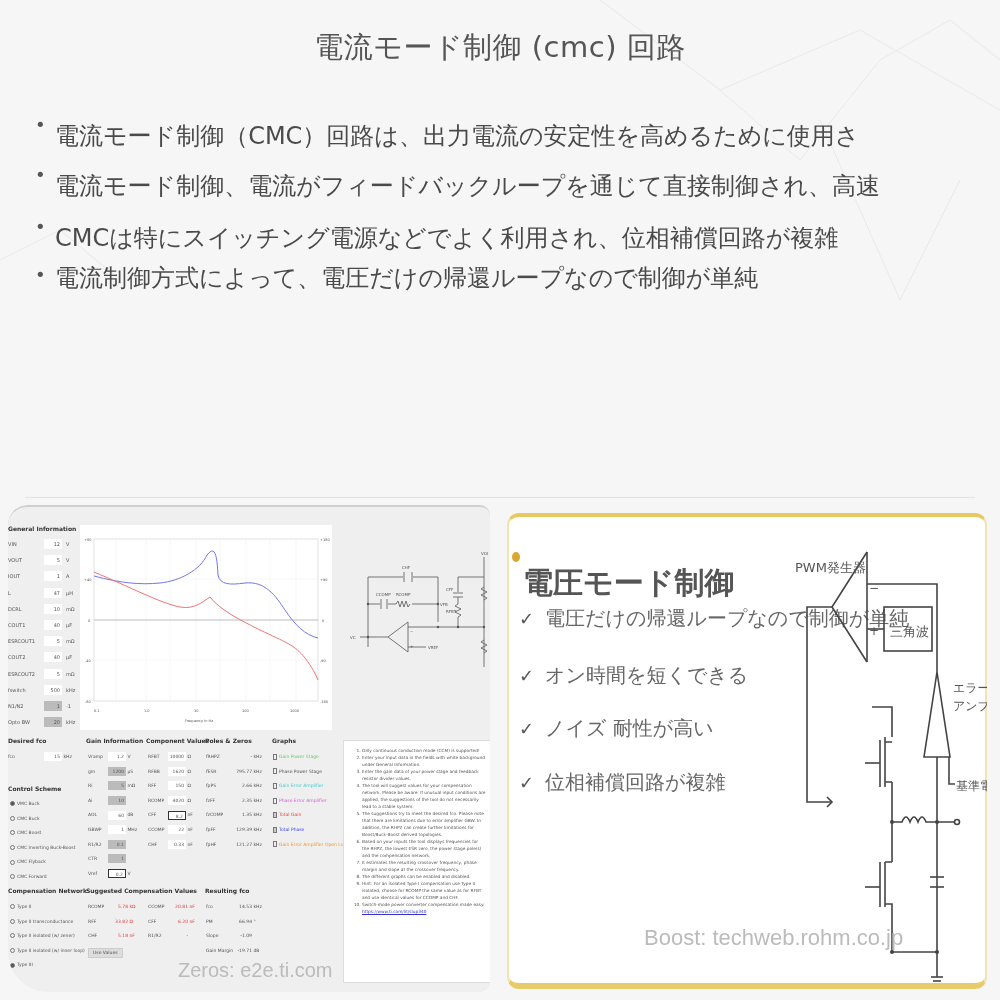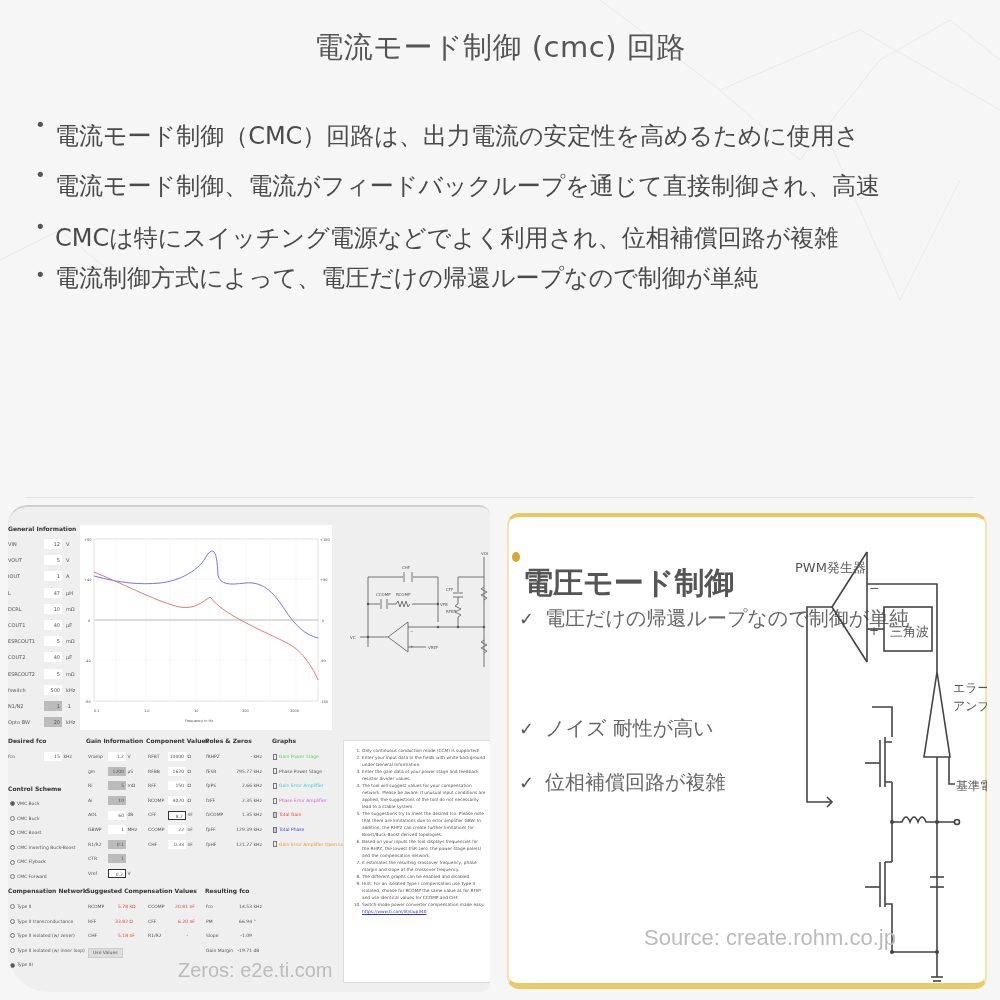--- a/index.html
+++ b/index.html
@@ -351,20 +351,21 @@
     <div style="padding-left:8px;"><a>https://www.ti.com/lit/slup340</a></div>
   </div>
 
   <div class="src-left">Zeros: e2e.ti.com</div>
 </div>
 
 <div class="right-card">
   <div class="vm-dot"></div>
   <div class="vm-title">電圧モード制御</div>
   <div class="vm-item" style="top:88px;"><span class="chk">✓</span><span>電圧だけの帰還ループなので制御が単純</span></div>
+  <div class="vm-item" style="top:145px;"><span class="chk">✓</span><span>オン時間を短くできる</span></div>
   <div class="vm-item" style="top:198px;"><span class="chk">✓</span><span>ノイズ 耐性が高い</span></div>
   <div class="vm-item" style="top:252px;"><span class="chk">✓</span><span>位相補償回路が複雑</span></div>
 
   <svg class="schem2" viewBox="0 0 210 450">
     <g stroke="#444" stroke-width="1.6" fill="none">
 
       <path d="M90 20 L55 75 L90 130"></path>
       <line x1="90" y1="20" x2="90" y2="130"></line>
       <path d="M55 75 L30 75 L30 270 L55 270"></path>
       <path d="M50 265 L55 270 L50 275"></path>
@@ -409,14 +410,14 @@
       <text x="18" y="40" font-size="13">PWM発生器</text>
       <text x="113" y="104" font-size="13">三角波</text>
       <text x="176" y="160" font-size="12">エラー</text>
       <text x="176" y="178" font-size="12">アンプ</text>
       <text x="179" y="258" font-size="12">基準電圧</text>
       <text x="92" y="60" font-size="12">−</text>
       <text x="92" y="103" font-size="12">+</text>
     </g>
   </svg>
 
-  <div class="src-right">Source: create.rohm.co.jp</div>
+  <div class="src-right">Boost: techweb.rohm.co.jp</div>
 </div>
 
 </body></html>

